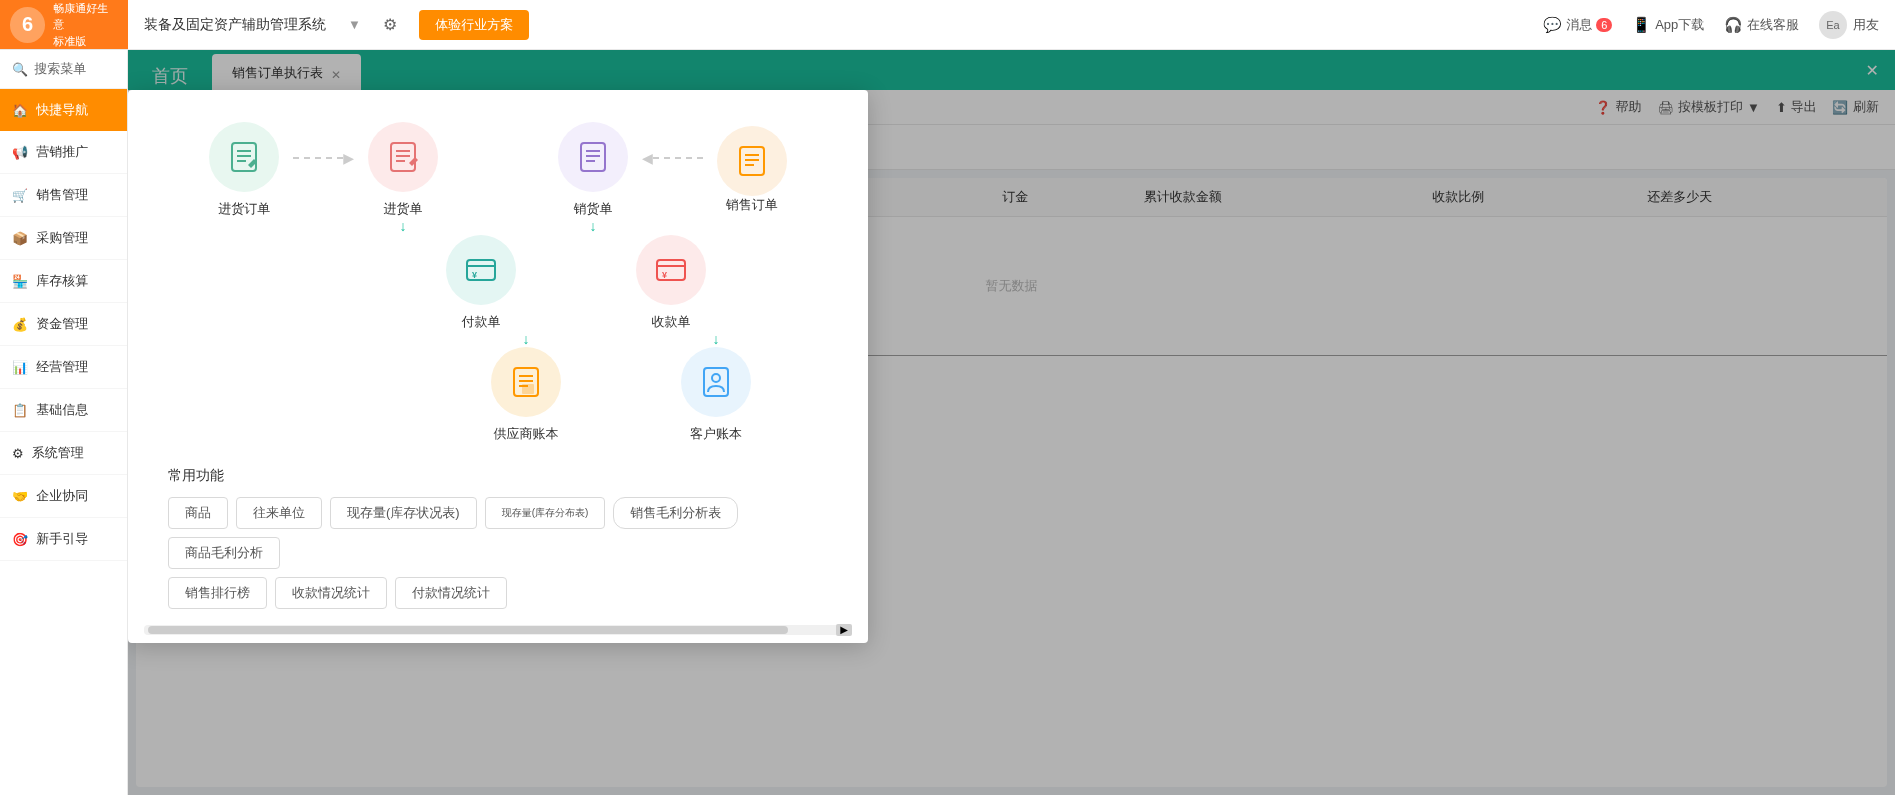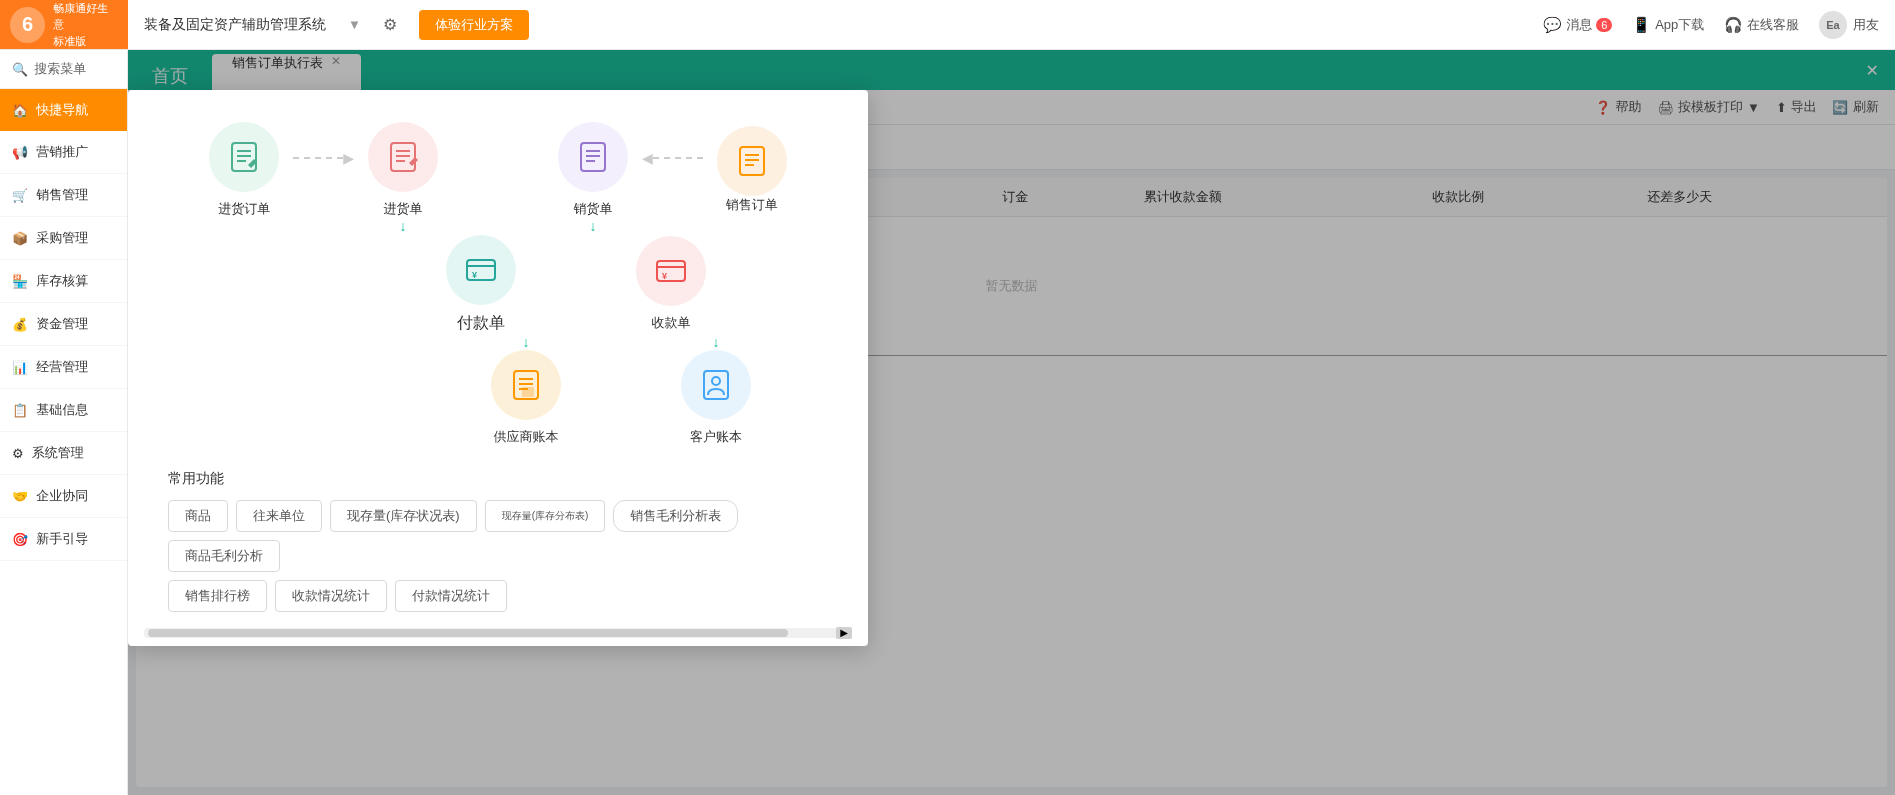--- a/index.html
+++ b/index.html
@@ -37,21 +37,21 @@
       </div>
       <div style="display:flex; align-items:center; gap:4px; cursor:pointer; color:#555; font-size:13px;">
         <span style="font-size:15px;">📱</span>
         <span>App下载</span>
       </div>
       <div style="display:flex; align-items:center; gap:4px; cursor:pointer; color:#555; font-size:13px;">
         <span style="font-size:15px;">🎧</span>
         <span>在线客服</span>
       </div>
       <div style="display:flex; align-items:center; gap:6px; cursor:pointer;">
-        <div style="width:28px; height:28px; border-radius:50%; background:#e0e0e0; display:flex; align-items:center; justify-content:center; font-size:11px; color:#666; font-weight:bold;">Ea</div>
+        <div style="width:28px; height:28px; border-radius:50%; background:#e0e0e0; display:flex; align-items:center; justify-content:center; font-size:11px; color:#666; font-weight:normal;">Ea</div>
         <span style="color:#555; font-size:13px;">用友</span>
       </div>
     </div>
   </div>
 </div>
 
 <div style="display:flex; height:745px;">
 
   <div style="width:128px; background:#fff; border-right:1px solid #e8e8e8; display:flex; flex-direction:column; overflow-y:auto;">
     <div style="display:flex; align-items:center; gap:6px; padding:10px 12px; color:#666; cursor:pointer; border-bottom:1px solid #f0f0f0; font-size:13px;">
@@ -104,21 +104,21 @@
       <span>新手引导</span>
     </div>
   </div>
 
   <div style="flex:1; display:flex; flex-direction:column; overflow:hidden; position:relative;">
 
     <div style="display:flex; align-items:flex-end; background:#1abf9c; height:40px; padding:0 0;">
       <div style="padding:0 24px; height:28px; display:flex; align-items:center; cursor:pointer; color:rgba(255,255,255,0.9); font-size:18px;">
         <span>首页</span>
       </div>
-      <div style="padding:0 20px; height:36px; display:flex; align-items:flex-start; cursor:pointer; background:white; color:#333; font-size:13px; border-radius:4px 4px 0 0; margin-bottom:0; gap:8px;">
+      <div style="padding:8px 20px; height:36px; display:flex; align-items:flex-end; cursor:pointer; background:white; color:#333; font-size:13px; border-radius:4px 4px 0 0; margin-bottom:0; gap:8px;">
         <span>销售订单执行表</span>
         <span style="color:#999; font-size:12px; cursor:pointer;">✕</span>
       </div>
       <div style="margin-left:auto; padding:0 16px; color:white; cursor:pointer; font-size:16px; height:40px; display:flex; align-items:center;">✕</div>
     </div>
 
     <div style="display:flex; align-items:center; justify-content:flex-end; padding:8px 16px; background:#fff; border-bottom:1px solid #e8e8e8; gap:16px;">
       <div style="display:flex; align-items:center; gap:4px; color:#555; cursor:pointer; font-size:13px;">
         <span>❓</span>
         <span>帮助</span>
@@ -278,21 +278,21 @@
           <div style="width:66px;"></div>
 
           <div style="display:flex; flex-direction:column; align-items:center; gap:8px; min-width:90px;">
             <div style="width:70px; height:70px; border-radius:50%; background:#e4f6f3; display:flex; align-items:center; justify-content:center;">
               <svg width="36" height="36" viewBox="0 0 36 36">
                   <rect x="4" y="8" width="28" height="20" rx="3" fill="none" stroke="#26a69a" stroke-width="2"></rect>
                   <line x1="4" y1="14" x2="32" y2="14" stroke="#26a69a" stroke-width="2"></line>
                   <text x="9" y="26" fill="#26a69a" font-size="9" font-weight="bold">¥</text>
                 </svg>
             </div>
-            <span style="font-size:16px; color:#333;">付款单</span>
+            <span style="font-size:13px; color:#333;">付款单</span>
           </div>
 
           <div style="width:100px;"></div>
 
           <div style="display:flex; flex-direction:column; align-items:center; gap:8px; min-width:90px;">
             <div style="width:70px; height:70px; border-radius:50%; background:#fdeaea; display:flex; align-items:center; justify-content:center;">
               <svg width="36" height="36" viewBox="0 0 36 36">
                   <rect x="4" y="8" width="28" height="20" rx="3" fill="none" stroke="#ef5350" stroke-width="2"></rect>
                   <line x1="4" y1="14" x2="32" y2="14" stroke="#ef5350" stroke-width="2"></line>
                   <text x="9" y="26" fill="#ef5350" font-size="9" font-weight="bold">¥</text>

